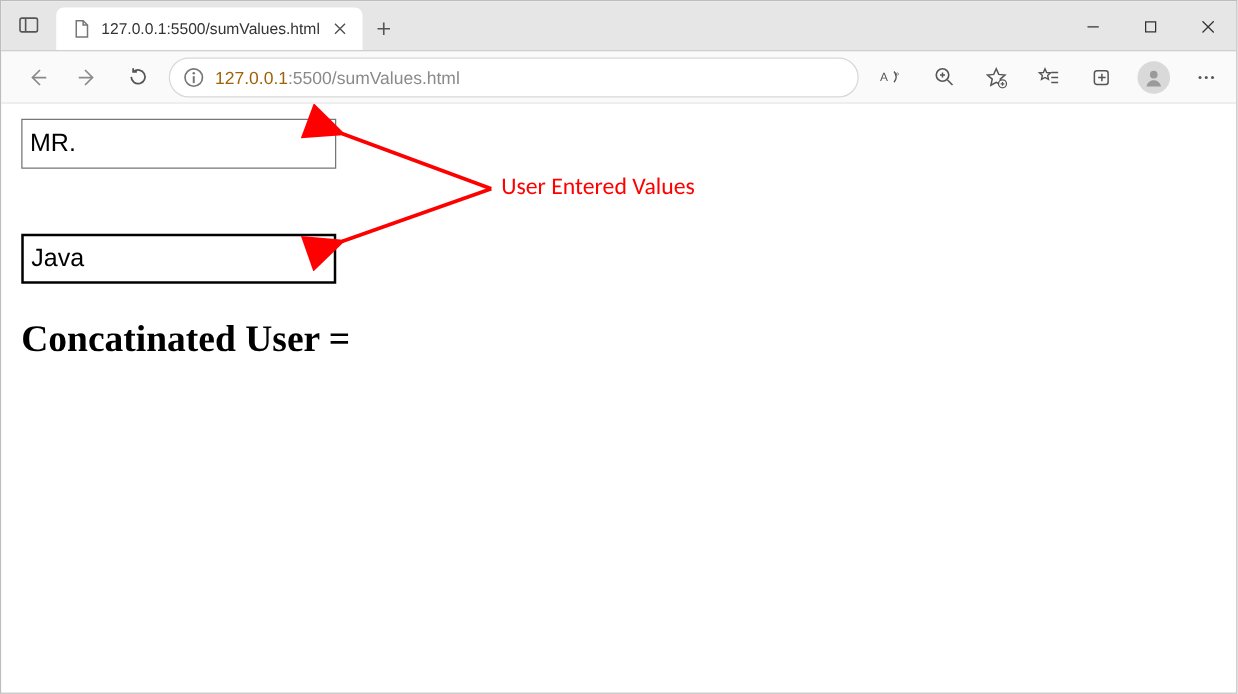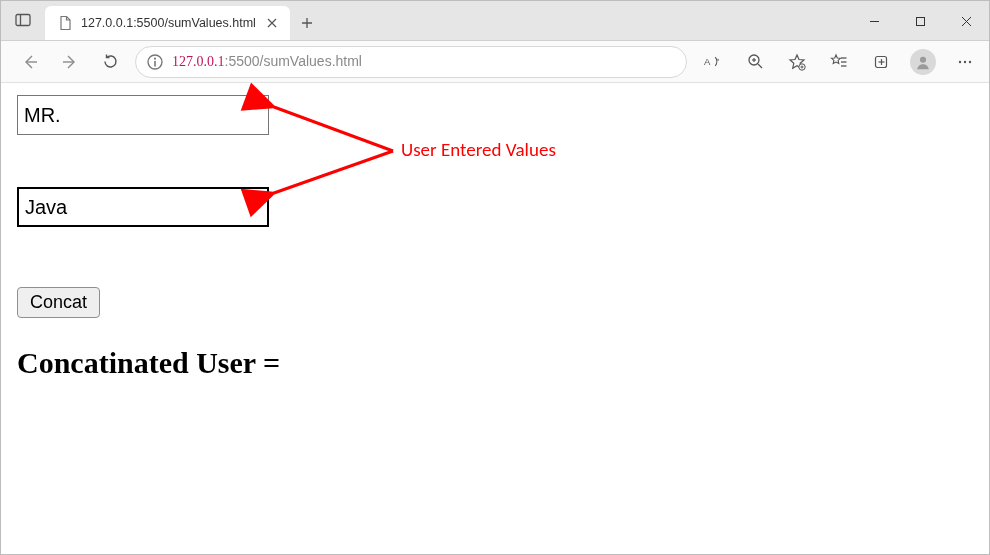--- a/index.html
+++ b/index.html
@@ -30,21 +30,21 @@
 
   .toolbar {
     height:42px; background:#fafafa; display:flex; align-items:center;
     padding:0 8px 0 14px; gap:10px; border-bottom:1px solid #e2e2e2;
   }
   .navbtn { width:30px; height:30px; display:flex; align-items:center; justify-content:center; color:#8a8a8a; border-radius:4px;}
   .navbtn.enabled { color:#555; }
   .addrwrap { flex:1; display:flex; align-items:center; height:32px; border:1px solid #d8d8d8; border-radius:16px; background:#fff; padding:0 10px; gap:8px; }
   .siteinfo { width:18px; height:18px; display:flex; align-items:center; justify-content:center; color:#777;}
   .url { font-size:14px; color:#8a8a8a; white-space:nowrap; }
-  .url .hl { color:#be185d;font-family:Liberation Serif, serif; }
+  .url .hl { color:#a16207; }
   .tbicon { width:32px; height:32px; display:flex; align-items:center; justify-content:center; color:#555; border-radius:4px;}
   .avatar { width:26px; height:26px; border-radius:50%; background:#d9d9d9; display:flex; align-items:center; justify-content:center;}
   .avatar svg { width:18px; height:18px; fill:#9a9a9a;}
 
   
   .viewport { position:relative; padding:12px 16px; font-family: Arial, sans-serif; height:calc(555px - 40px - 42px - 2px); background:#fff;}
   .textinput {
     display:block; font-size:20px; font-family: Arial, sans-serif;
     width:252px; height:40px; padding:2px 6px; border:1px solid #767676; background:#fff;
   }
@@ -194,21 +194,20 @@
       </svg>
   </div>
 </div>
 
 <div class="viewport">
 
   <input class="textinput" value="MR." style="">
   <div class="gap"></div>
   <input class="textinput focused" value="Java" style="">
 
-  <button class="btn">Concat</button>
 
   <h2 class="result">
     <span>Concatinated User = </span><span></span>
   </h2>
 
   
   <svg class="anno" style="left:0; top:0;" width="700" height="220">
     <defs>
       <marker id="ah" markerWidth="12" markerHeight="10" refX="1" refY="5" orient="auto">
         <path d="M11 0 L0 5 L11 10 z" fill="#ff0000"></path>

